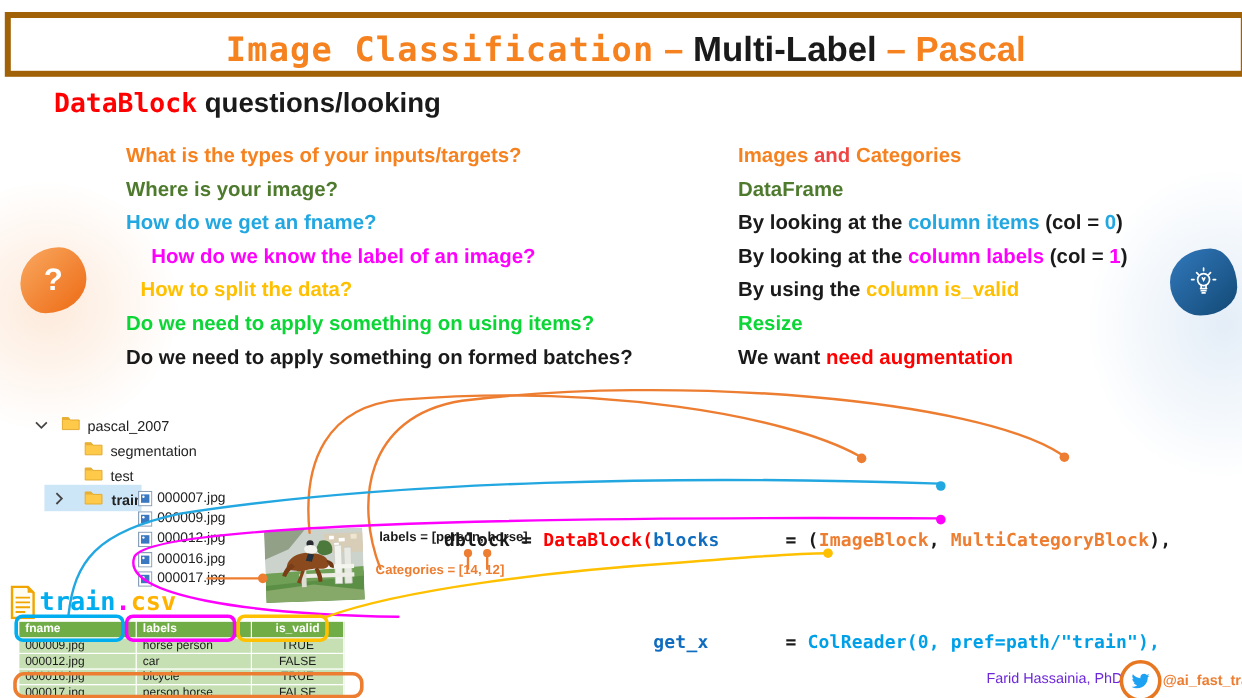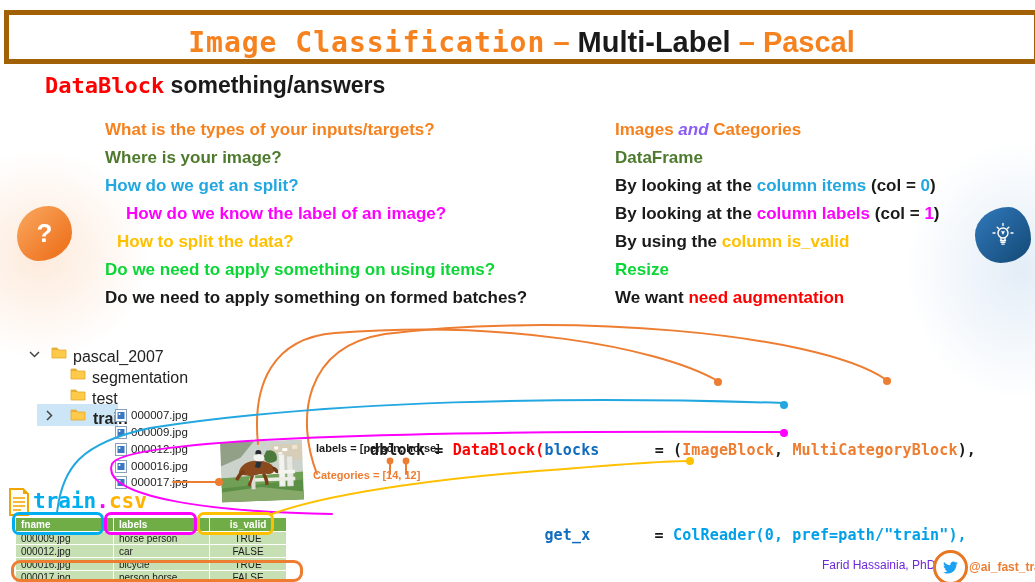--- a/index.html
+++ b/index.html
@@ -31,21 +31,21 @@
   #q-blob{left:17px;top:206px;width:55px;height:55px;z-index:2;
     background:linear-gradient(135deg,#F9A961 0%,#EF7622 80%);
     border-radius:58% 42% 62% 38% / 55% 48% 52% 45%;
     display:flex;align-items:center;justify-content:center;}
   #q-blob span{color:#fff;font-size:26px;font-weight:bold;}
   #bulb-blob{left:975px;top:207px;width:56px;height:56px;z-index:2;
     background:linear-gradient(135deg,#3279BD 0%,#17507F 85%);
     border-radius:60% 40% 55% 45% / 50% 58% 42% 50%;
     display:flex;align-items:center;justify-content:center;}
   
-  .treelabel{font-size:16px;color:#222;z-index:2;white-space:nowrap;}
+  .treelabel{font-size:12px;color:#222;z-index:2;white-space:nowrap;}
   #train-select{left:37px;top:404px;width:81px;height:22px;background:#CDE6F7;z-index:1;}
   .filelabel{font-size:11.5px;color:#222;z-index:2;white-space:nowrap;}
   
   #labels-note{left:316px;top:442px;font-size:11px;font-weight:bold;color:#1A1A1A;z-index:2;}
   #categories-note{left:313px;top:469px;font-size:11px;font-weight:bold;color:#ED7D31;z-index:2;}
   
   #code{left:370px;top:379px;z-index:2;font-family:"DejaVu Sans Mono",monospace;
     font-size:15px;font-weight:bold;line-height:28.4px;letter-spacing:.15px;white-space:pre;}
   
   #csv-label{left:33px;top:489px;z-index:2;display:flex;align-items:baseline;}
@@ -76,35 +76,35 @@
 <div id="slide">
 
   <div class="glow" id="glow-left"></div>
   <div class="glow" id="glow-right"></div>
 
   <div class="abs" id="titlebox">
     <span><span class="mono" style="color: rgb(245, 130, 31);">Image Classification</span><span style="color: rgb(245, 130, 31);"> – </span><span style="color: rgb(26, 26, 26);">Multi-Label</span><span style="color: rgb(245, 130, 31);"> – </span><span style="color: rgb(245, 130, 31);">Pascal</span></span>
   </div>
 
   <div class="abs" id="heading">
-    <span><span class="mono" style="color: rgb(255, 0, 0);">DataBlock</span><span style="color: rgb(26, 26, 26);"> something/answers</span></span>
+    <span><span class="mono" style="color: rgb(255, 0, 0);">DataBlock</span><span style="color: rgb(26, 26, 26);"> questions/looking</span></span>
   </div>
 
   <div class="abs qacol" id="questions">
     <div class="row" style="color: rgb(245, 130, 31);">What is the types of your inputs/targets?</div>
     <div class="row" style="color: rgb(78, 122, 46);">Where is your image?</div>
-    <div class="row" style="color: rgb(34, 167, 224);">How do we get an split?</div>
+    <div class="row" style="color: rgb(34, 167, 224);">How do we get an fname?</div>
     <div class="row" style="color: rgb(255, 0, 255); margin-left: 21px;">How do we know the label of an image?</div>
     <div class="row" style="color: rgb(255, 192, 0); margin-left: 12px;">How to split the data?</div>
     <div class="row" style="color: rgb(11, 214, 54);">Do we need to apply something on using items?</div>
     <div class="row" style="color: rgb(26, 26, 26);">Do we need to apply something on formed batches?</div>
   </div>
 
   <div class="abs qacol" id="answers">
-    <div class="row"><span style="color: rgb(245, 130, 31);">Images</span><span style="color: #8b5cf6; font-style: italic;"> and </span><span style="color: rgb(245, 130, 31);">Categories</span></div>
+    <div class="row"><span style="color: rgb(245, 130, 31);">Images</span><span style="color: #ef4444;"> and </span><span style="color: rgb(245, 130, 31);">Categories</span></div>
     <div class="row"><span style="color: rgb(78, 122, 46);">DataFrame</span></div>
     <div class="row"><span style="color: rgb(26, 26, 26);">By looking at the </span><span style="color: rgb(34, 167, 224);">column items</span><span style="color: rgb(26, 26, 26);"> (col = </span><span style="color: rgb(34, 167, 224);">0</span><span style="color: rgb(26, 26, 26);">)</span></div>
     <div class="row"><span style="color: rgb(26, 26, 26);">By looking at the </span><span style="color: rgb(255, 0, 255);">column labels</span><span style="color: rgb(26, 26, 26);"> (col = </span><span style="color: rgb(255, 0, 255);">1</span><span style="color: rgb(26, 26, 26);">)</span></div>
     <div class="row"><span style="color: rgb(26, 26, 26);">By using the </span><span style="color: rgb(255, 192, 0);">column is_valid</span></div>
     <div class="row"><span style="color: rgb(11, 214, 54);">Resize</span></div>
     <div class="row"><span style="color: rgb(26, 26, 26);">We want </span><span style="color: rgb(255, 0, 0);">need augmentation</span></div>
   </div>
 
   <div class="abs" id="q-blob">
     <span>?</span>

